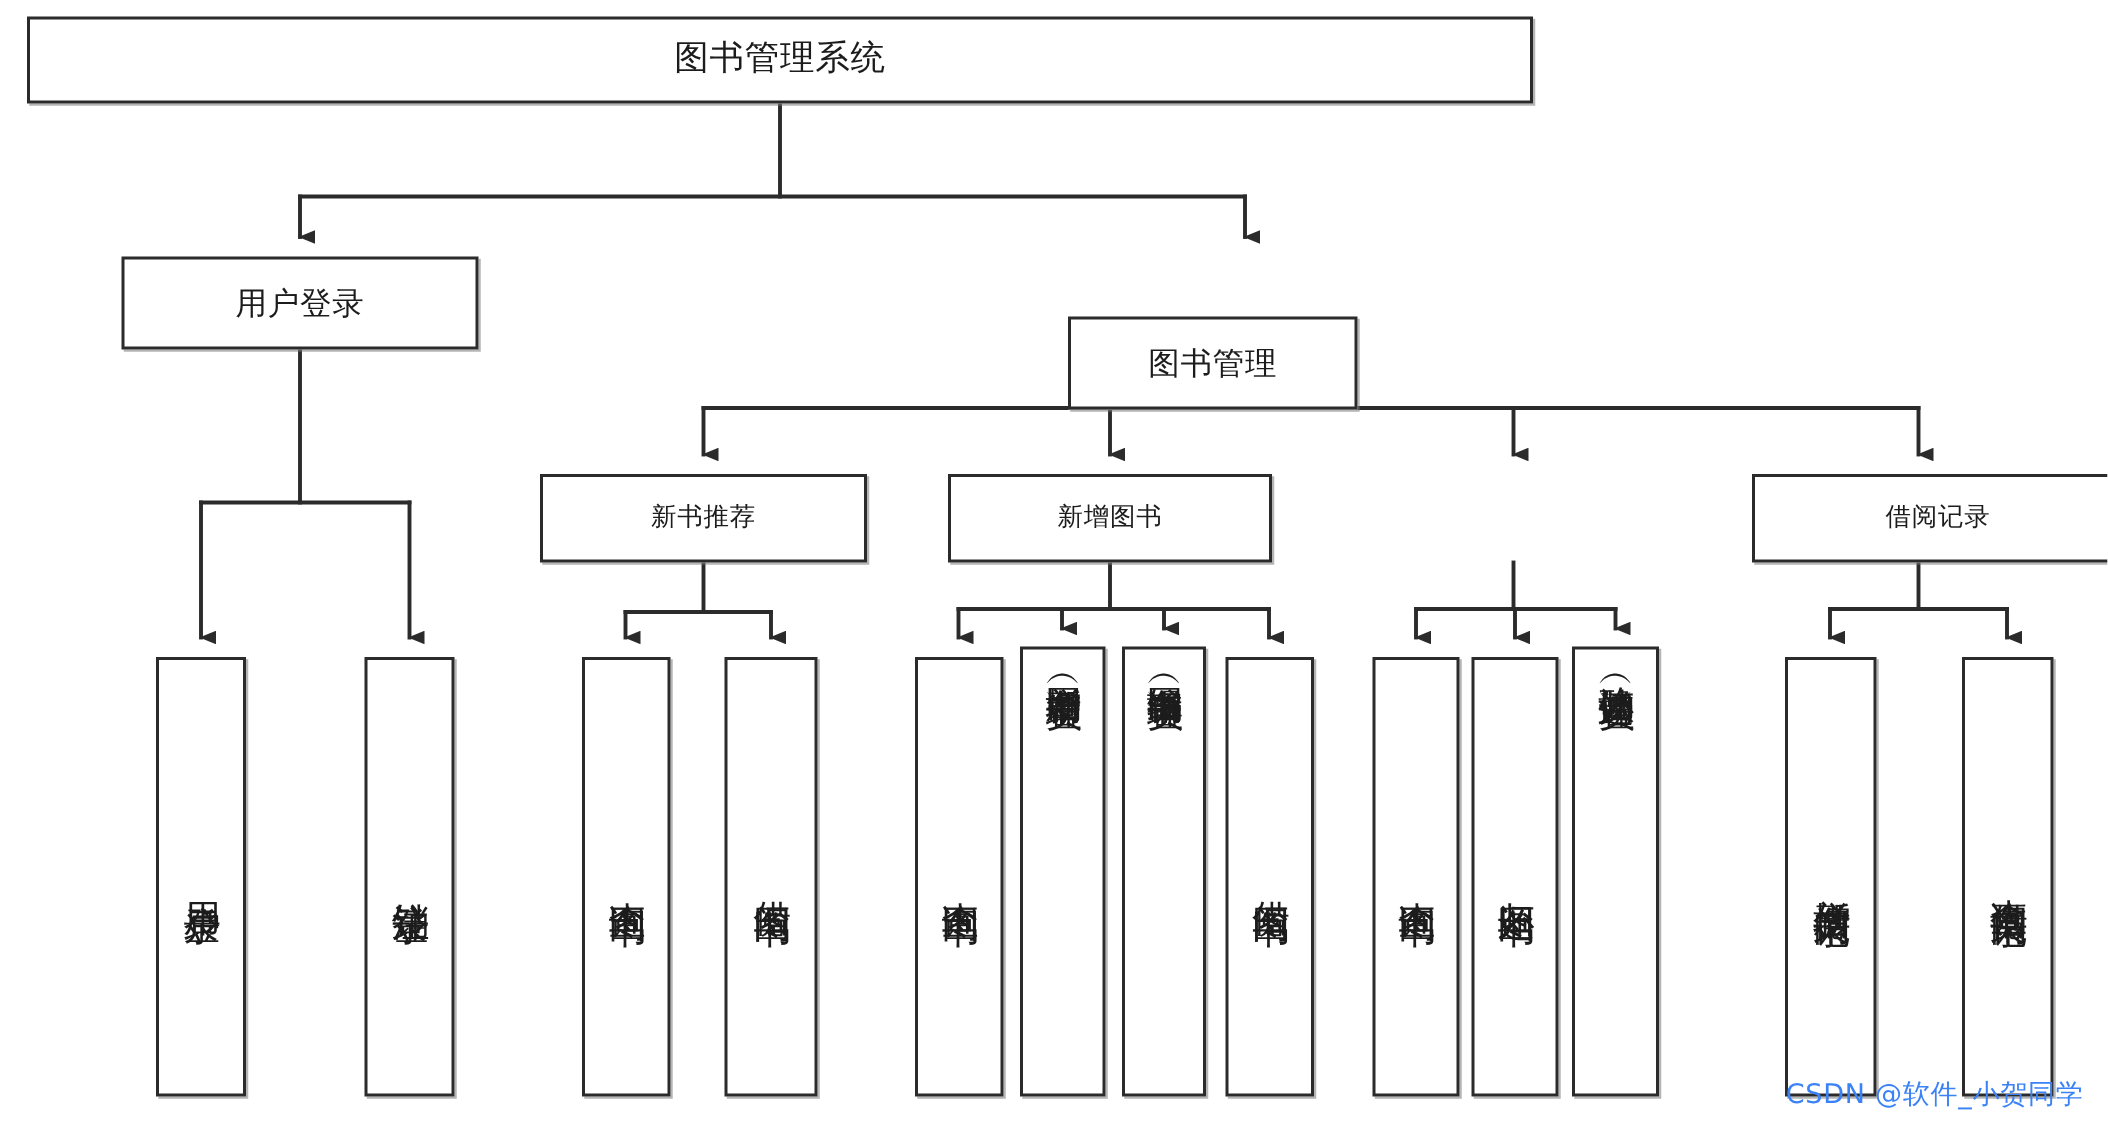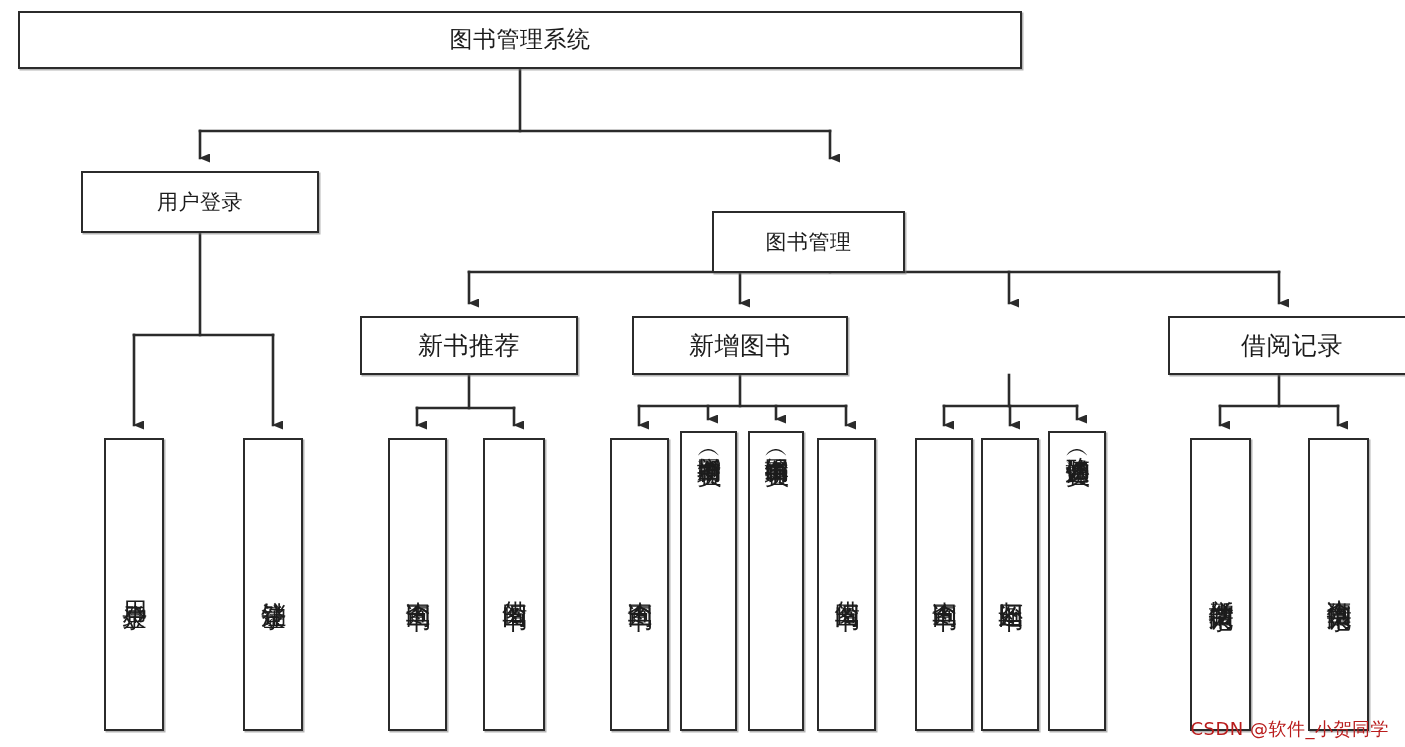--- a/index.html
+++ b/index.html
@@ -48,21 +48,21 @@
   .node.root .lbl{ font-size:23px; }
 
   
   .node.l1{ height:62px; }
   .node.l1 .lbl{ font-size:21px; }
   .node.n-user-login{ left:81px;  top:171px; width:238px; }
   .node.n-book-mgmt { left:712px; top:171px; width:193px;margin-top:40px; }
 
   
   .node.l2{ height:59px; }
-  .node.l2 .lbl{ font-size:25px; }
+  .node.l2 .lbl{ font-size:17px; }
   .node.n-new-rec { left:360px;  top:316px; width:218px; }
   .node.n-borrow  { left:632px;  top:316px; width:216px; }
   .node.n-current { left:900px;  top:316px; width:218px; }
   .node.n-history { left:1168px; top:316px; width:248px; }
 
   
   .node.leaf{
     align-items:flex-start;
     justify-content:center;
     padding-top:6px;
@@ -100,21 +100,21 @@
   .n-l-confirm    { left:1048px; top:431px; width:58px;  height:300px; }
   .n-l-addrec     { left:1190px; top:438px; width:61px;  height:293px; }
   .n-l-qrec       { left:1308px; top:438px; width:61px;  height:293px; }
 
   
   #watermark{
     position:absolute;
     right:16px;
     bottom:6px;
     font-size:18px;
-    color:#b91c1c;
+    color:#3b82f6;
     letter-spacing:.5px;
     z-index:6;
     white-space:nowrap;
     user-select:none;
   }
 </style>
 </head>
 <body>
 
 <div id="stage">

